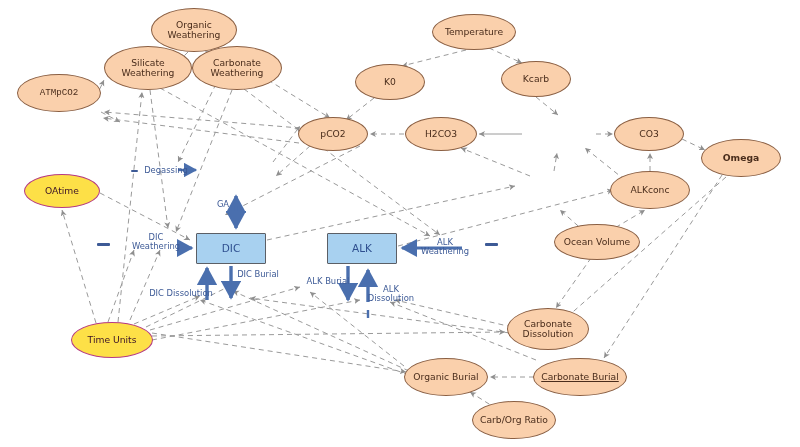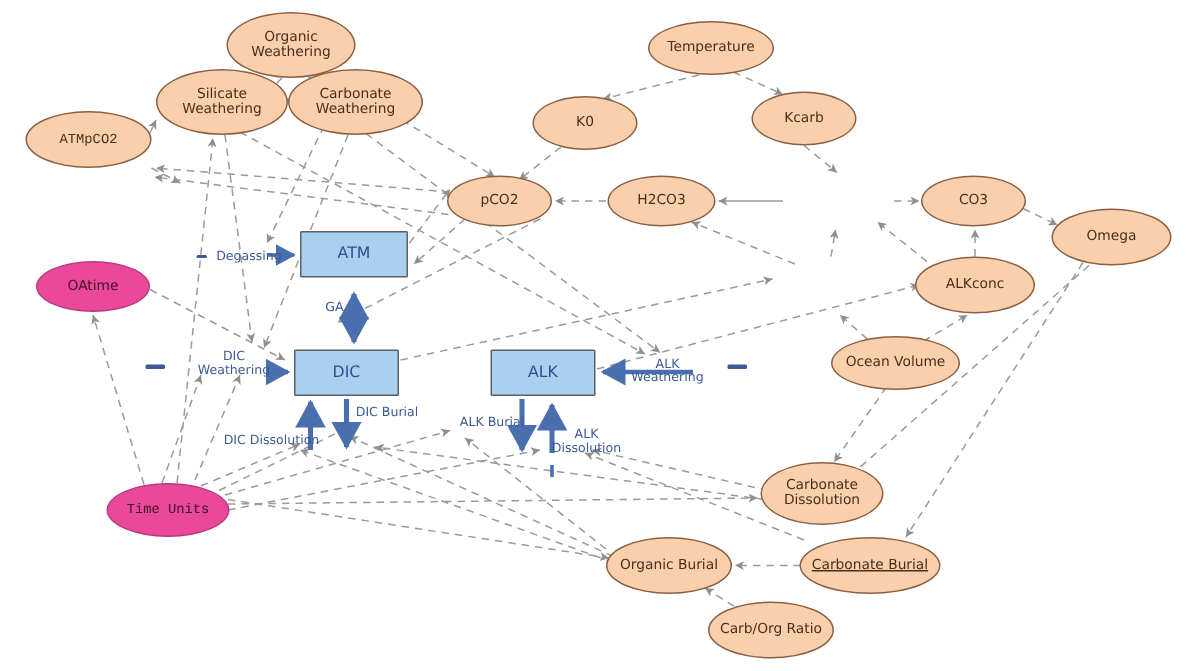--- a/index.html
+++ b/index.html
@@ -43,21 +43,21 @@
   }
   .node.aux {
     border-radius: 50%;
     background: #fad0ac;
     border: 1.1px solid #8a5f43;
     color: #4a2d1c;
     font-size: 9.2px;
   }
   .node.pink {
     border-radius: 50%;
-    background: #ec4899;
+    background: #fde047;
     border: 1.1px solid #b53a84;
     color: #3a1228;
     font-size: 9.2px;
   }
   .node.stock {
     background: #a8d1f0;
     border: 1.4px solid #5b5f66;
     color: #2f4f8f;
     font-size: 10.5px;
     border-radius: 1px;
@@ -187,31 +187,30 @@
 Weathering</div>
       <div class="node aux" style="left: 192px; top: 46px; width: 90px; height: 44px;">Carbonate
 Weathering</div>
       <div class="node aux" style="left: 17px; top: 74px; width: 84px; height: 38px; font-family: Liberation Mono, monospace;">ATMpCO2</div>
       <div class="node aux" style="left: 432px; top: 14px; width: 84px; height: 36px;">Temperature</div>
       <div class="node aux" style="left: 355px; top: 64px; width: 70px; height: 36px;">K0</div>
       <div class="node aux" style="left: 501px; top: 61px; width: 70px; height: 36px;">Kcarb</div>
       <div class="node aux" style="left: 298px; top: 117px; width: 70px; height: 34px;">pCO2</div>
       <div class="node aux" style="left: 405px; top: 117px; width: 72px; height: 34px;">H2CO3</div>
       <div class="node aux" style="left: 614px; top: 117px; width: 70px; height: 34px;">CO3</div>
-      <div class="node aux" style="left: 701px; top: 139px; width: 80px; height: 38px;">Omega</div>
+      <div class="node aux" style="left: 701px; top: 139px; width: 80px; height: 38px; font-weight: bold;">Omega</div>
       <div class="node aux" style="left: 610px; top: 171px; width: 80px; height: 38px;">ALKconc</div>
       <div class="node aux" style="left: 554px; top: 224px; width: 86px; height: 36px;">Ocean Volume</div>
       <div class="node pink" style="left: 24px; top: 174px; width: 76px; height: 34px;">OAtime</div>
-      <div class="node pink" style="left: 71px; top: 322px; width: 82px; height: 36px; font-family: Liberation Mono, monospace;">Time Units</div>
+      <div class="node pink" style="left: 71px; top: 322px; width: 82px; height: 36px;">Time Units</div>
       <div class="node aux" style="left: 507px; top: 308px; width: 82px; height: 42px;">Carbonate
 Dissolution</div>
       <div class="node aux" style="left: 404px; top: 358px; width: 84px; height: 38px;">Organic Burial</div>
       <div class="node aux" style="left: 533px; top: 358px; width: 94px; height: 38px; text-decoration: underline;">Carbonate Burial</div>
       <div class="node aux" style="left: 472px; top: 401px; width: 84px; height: 38px;">Carb/Org Ratio</div>
-      <div class="node stock" style="left: 200px; top: 154px; width: 72px; height: 31px;">ATM</div>
       <div class="node stock" style="left: 196px; top: 233px; width: 70px; height: 31px;">DIC</div>
       <div class="node stock" style="left: 327px; top: 233px; width: 70px; height: 31px;">ALK</div>
       <div class="flow-label" style="left: 135px; top: 166px; width: 62px;">Degassing</div>
       <div class="flow-label" style="left: 210px; top: 200px; width: 26px;">GA</div>
       <div class="flow-label" style="left: 126px; top: 233px; width: 60px;">DIC
 Weathering</div>
       <div class="flow-label" style="left: 231px; top: 270px; width: 54px;">DIC Burial</div>
       <div class="flow-label" style="left: 143px; top: 289px; width: 76px;">DIC Dissolution</div>
       <div class="flow-label" style="left: 415px; top: 238px; width: 60px;">ALK
 Weathering</div>

